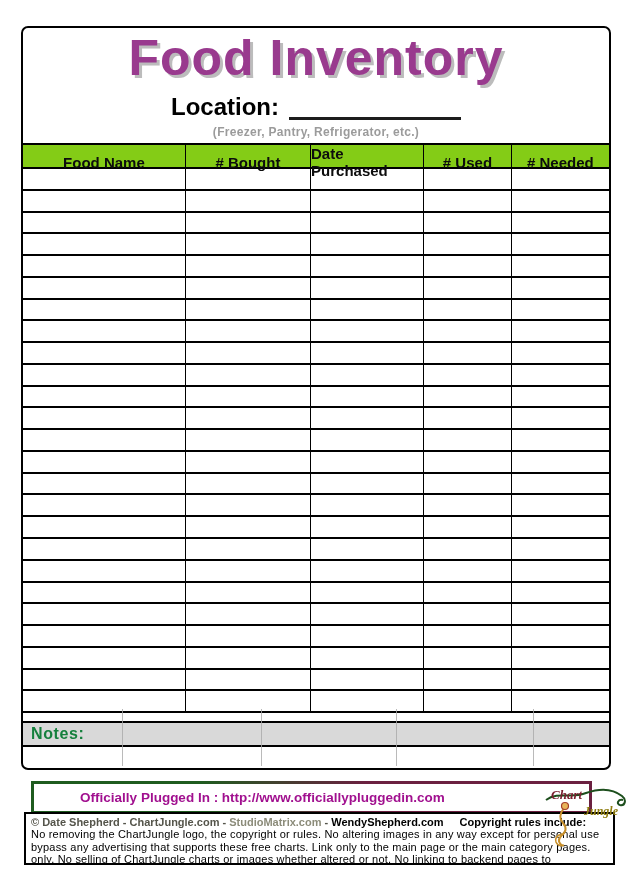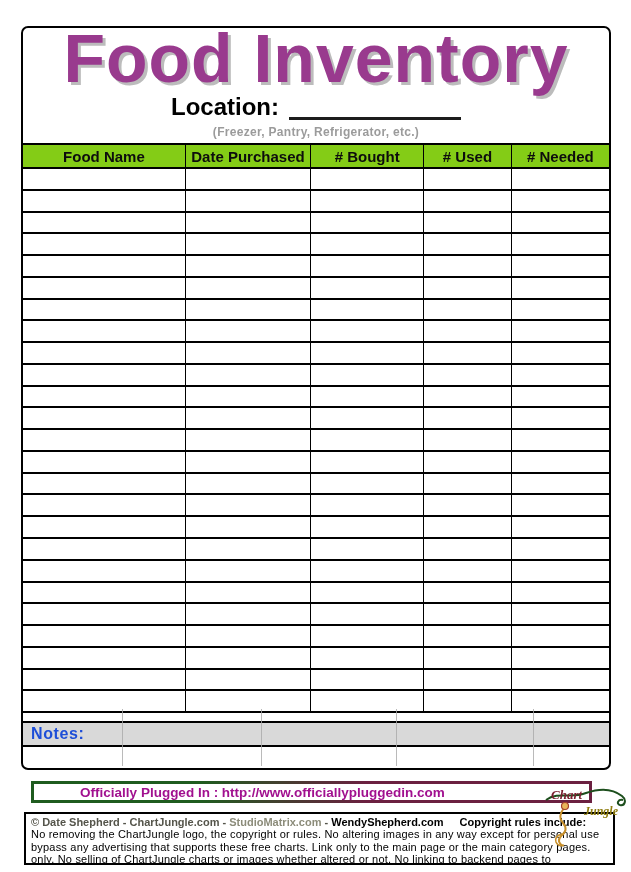--- a/index.html
+++ b/index.html
@@ -7,21 +7,21 @@
     width:631px;height:872px;position:relative;background:#ffffff;
     font-family:"Liberation Sans",sans-serif;overflow:hidden;
   }
   
   .sheet{
     position:absolute;left:21px;top:26px;width:590px;height:744px;
     border:2px solid #000;border-radius:7px;box-sizing:border-box;background:#fff;
   }
   .title{
     position:absolute;top:2px;left:0;right:0;text-align:center;
-    font-size:68px;line-height:56px;font-weight:bold;color:#993a8e;
+    font-size:50px;line-height:56px;font-weight:bold;color:#993a8e;
     text-shadow:3px 3px 0 #bcbcbc;letter-spacing:1px;
   }
   .loc-row{
     position:absolute;top:63px;left:0;right:0;height:29px;
     display:flex;justify-content:center;align-items:flex-end;gap:10px;
   }
   .loc-label{font-size:24px;font-weight:bold;line-height:26px;color:#000;}
   .loc-blank{width:172px;height:24px;border-bottom:3px solid #1c1c1c;}
   .hint{
     position:absolute;top:97px;left:0;right:0;text-align:center;
@@ -41,28 +41,28 @@
   .t-hcell:first-child{border-left:none;}
   .t-body{flex:0 0 544px;display:flex;flex-direction:column;}
   .t-row{flex:1;border-bottom:2px solid #000;}
   .t-cell{border-left:1px solid #000;}
   .t-cell:first-child{border-left:none;}
   
   .notes-thin{flex:0 0 8px;border-bottom:2px solid #000;}
   .notes-banner{
     flex:0 0 22px;background:#d9d9d9;border-bottom:2px solid #000;
     display:flex;align-items:center;padding-left:8px;
-    font-size:16px;font-weight:bold;color:#1d4ed8;letter-spacing:.6px;
+    font-size:16px;font-weight:bold;color:#15803d;letter-spacing:.6px;
   }
   .notes-white{flex:1;}
   .faint{position:absolute;bottom:2px;width:1px;height:57px;background:#a9a9a9;opacity:.8;z-index:2;}
   .faint.f1{left:99px}.faint.f2{left:238px}.faint.f3{left:373px}.faint.f4{left:510px}
   
   .opi-box{
-    position:absolute;left:31px;top:781px;width:561px;height:22px;box-sizing:border-box;
+    position:absolute;left:31px;top:781px;width:561px;height:33px;box-sizing:border-box;
     border:3px solid;border-image:linear-gradient(90deg,#1f5c1f 30%,#6b2040 60%) 1;
     display:flex;align-items:center;justify-content:center;background:#fff;
   }
   .opi-text{font-size:13.5px;font-weight:bold;color:#a1108f;position:relative;left:-49px;white-space:nowrap;}
   .cr-box{
     position:absolute;left:24px;top:812px;width:591px;height:53px;box-sizing:border-box;
     border:2px solid #000;background:#fff;padding:2px 3px 0 5px;
     font-size:11px;line-height:12.3px;white-space:nowrap;overflow:hidden;
   }
   .cr-line1{font-weight:bold;}
@@ -81,22 +81,22 @@
 
   <div class="loc-row">
     <span class="loc-label">Location:</span>
     <span class="loc-blank"></span>
   </div>
   <div class="hint">(Freezer, Pantry, Refrigerator, etc.)</div>
 
   <div class="table-wrap">
     <div class="t-header grid5" style="grid-template-columns: 163fr 126fr 114fr 88fr 99fr;">
       <div class="t-hcell">Food Name</div>
+      <div class="t-hcell"># Bought</div>
       <div class="t-hcell">Date Purchased</div>
-      <div class="t-hcell"># Bought</div>
       <div class="t-hcell"># Used</div>
       <div class="t-hcell"># Needed</div>
     </div>
     <div class="t-body">
         <div class="t-row grid5" style="grid-template-columns: 163fr 126fr 114fr 88fr 99fr;">
           <div class="t-cell"></div>
           <div class="t-cell"></div>
           <div class="t-cell"></div>
           <div class="t-cell"></div>
           <div class="t-cell"></div>

